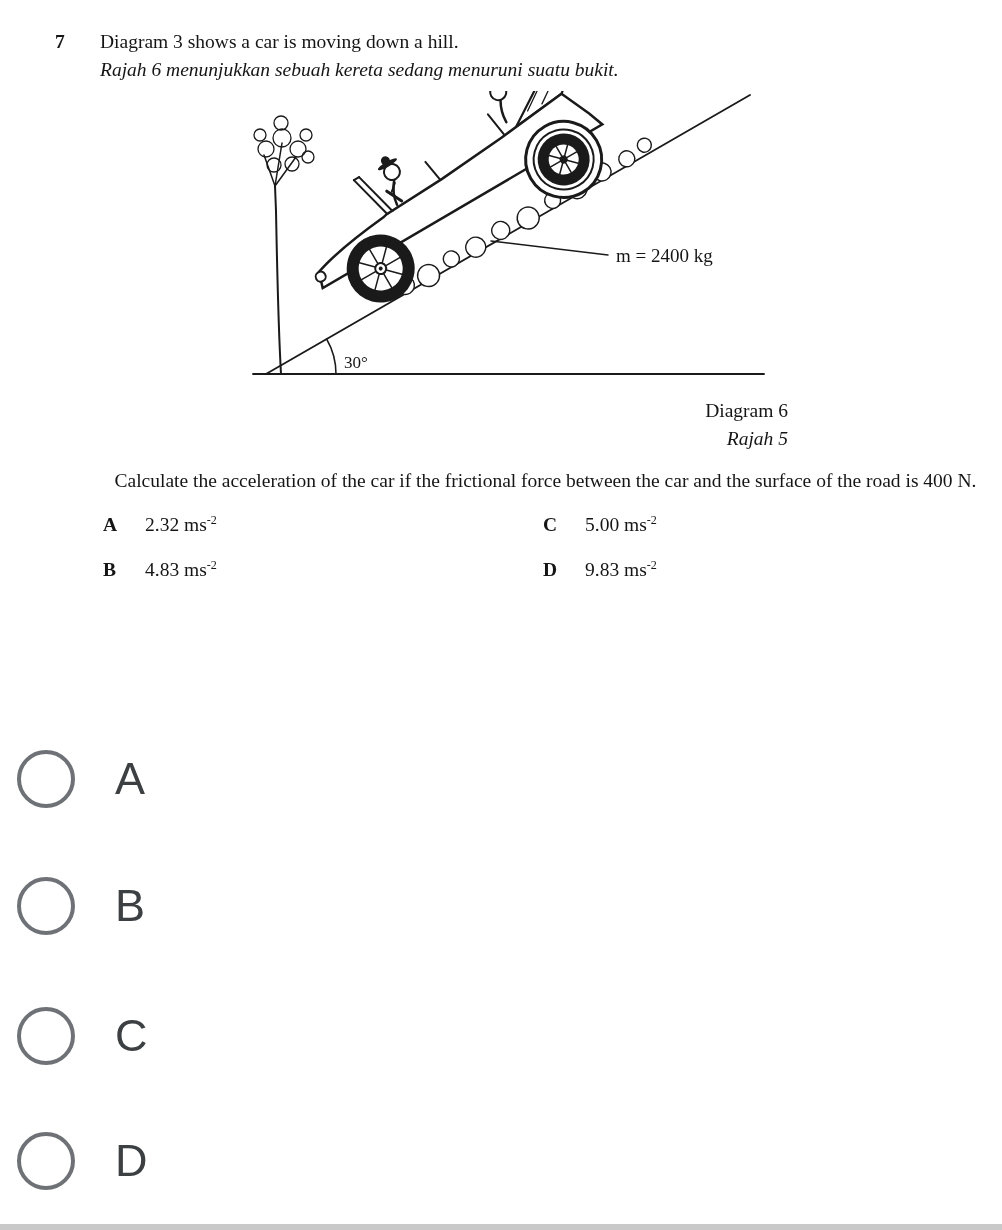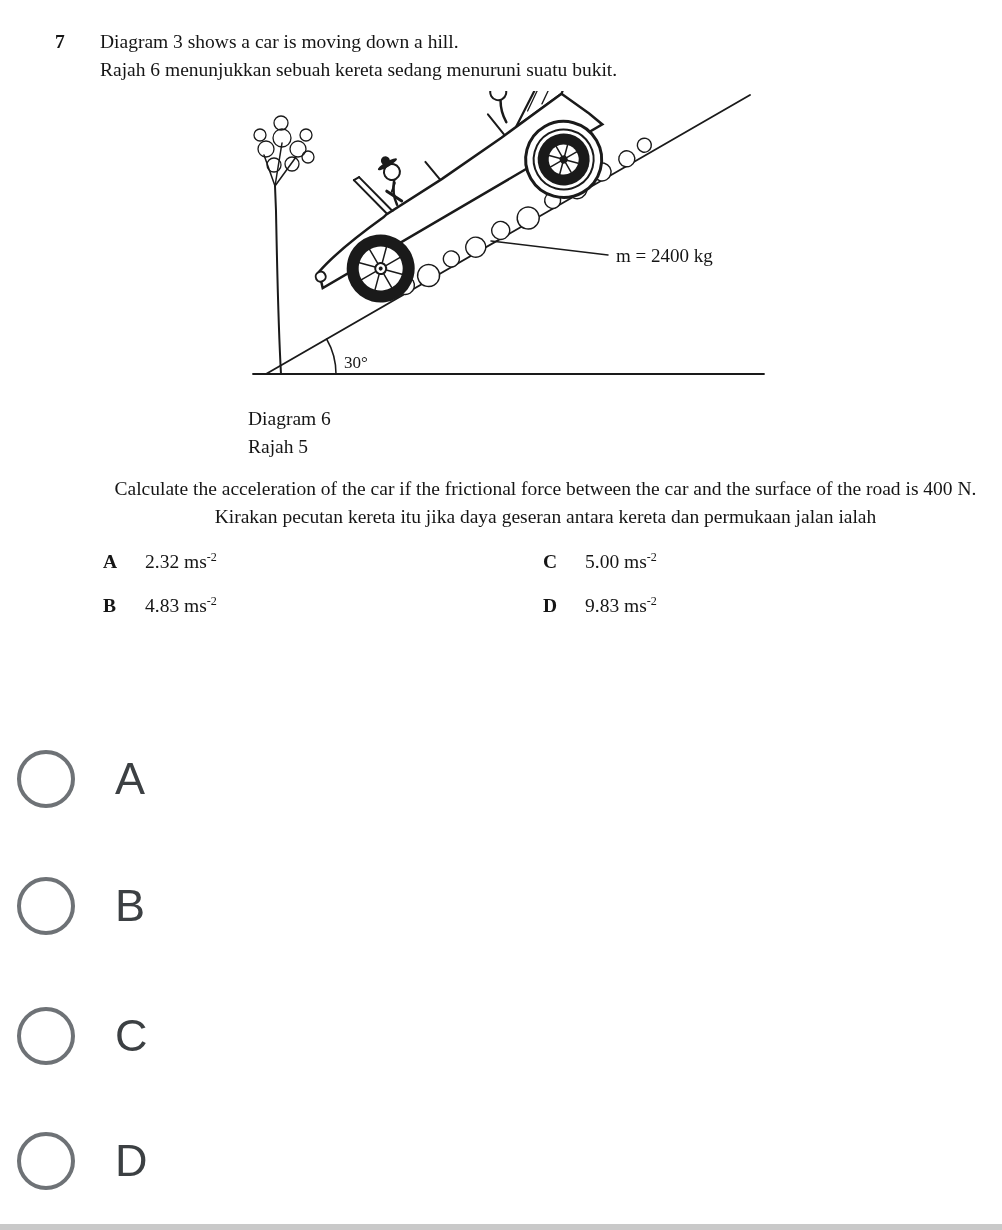--- a/index.html
+++ b/index.html
@@ -11,24 +11,24 @@
     background: #ffffff;
     overflow: hidden;
     font-family: "Liberation Serif", serif;
     color: #151515;
   }
 
   
   .scan { padding: 28px 25px 0 55px; font-size: 19.5px; line-height: 1.45; }
   .q-row { display: flex; }
   .q-num { width: 45px; font-weight: bold; }
-  .line-ms { }
+  .line-ms { font-style: italic; }
   .figure { width: 540px; margin: 6px 0 0 193px; }
   .figure svg { display: block; }
-  .caption { text-align: left; margin-top: 14px; }
+  .caption { text-align: right; margin-top: 6px; }
   .svg-label { font-family: "Liberation Serif", serif; fill: #151515; }
   .q-body { margin: 14px 0 0 48px; width: 885px; text-align: center; }
   .q-body p { margin: 0; }
   .popts {
     margin: 16px 0 0 48px;
     display: grid;
     grid-template-columns: 440px 440px;
     row-gap: 16px;
   }
   .popt { display: flex; align-items: baseline; }
@@ -185,21 +185,20 @@
       </svg>
 
       <div class="caption">
         <div>Diagram 6</div>
         <div class="line-ms">Rajah 5</div>
       </div>
     </div>
 
     <div class="q-body">
       <p>Calculate the acceleration of the car if the frictional force between the car and the surface of the road is 400 N.</p>
-      <p class="line-ms">Kirakan pecutan kereta itu jika daya geseran antara kereta dan permukaan jalan ialah</p>
     </div>
 
     <div class="popts">
       <div class="popt">
         <span class="pletter">A</span>
         <span class="pval"><span>2.32 ms</span><sup>-2</sup></span>
       </div>
       <div class="popt">
         <span class="pletter">C</span>
         <span class="pval"><span>5.00 ms</span><sup>-2</sup></span>

